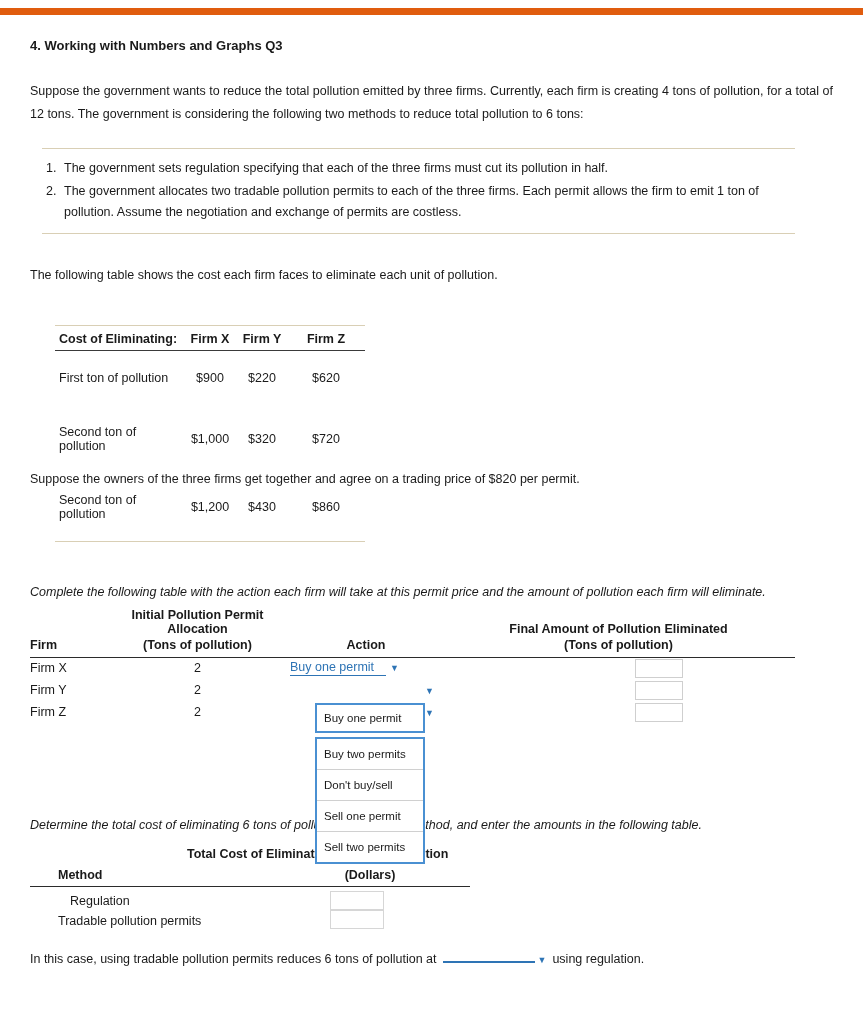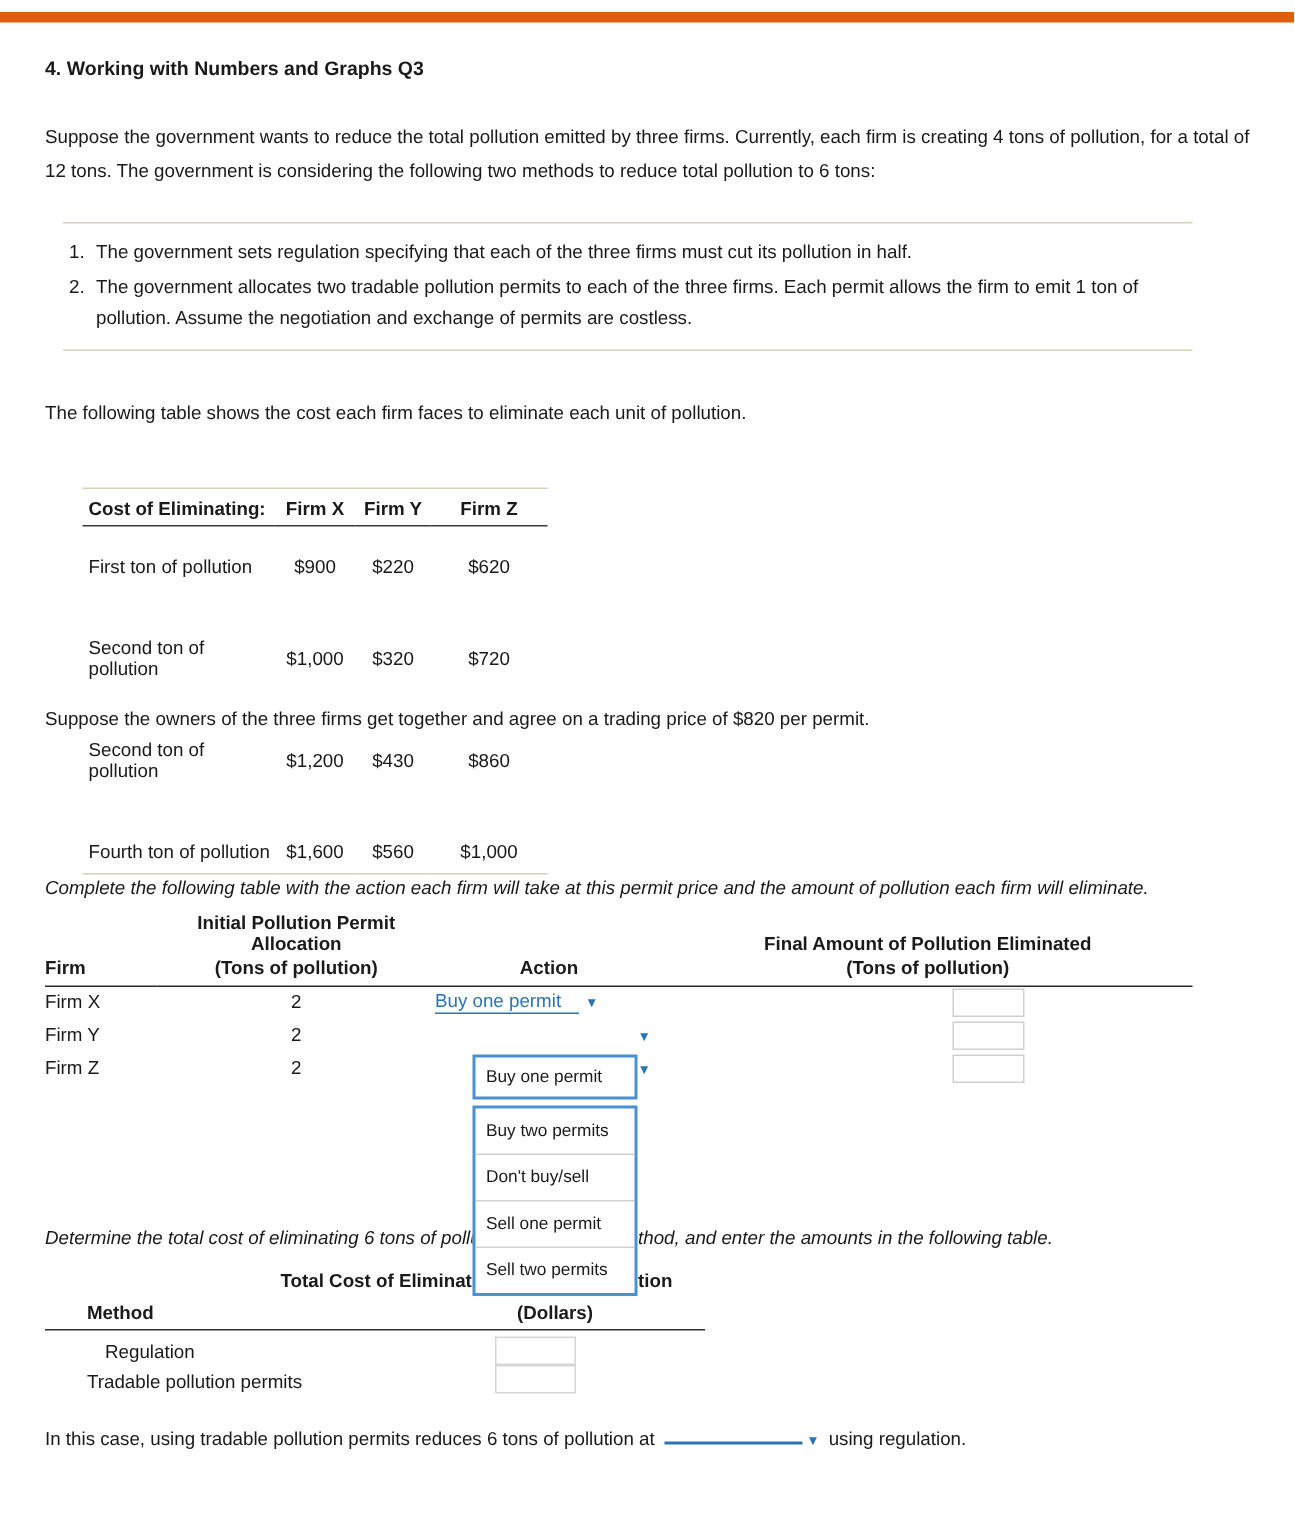--- a/index.html
+++ b/index.html
@@ -124,26 +124,20 @@
         <td>$1,000</td>
         <td>$320</td>
         <td>$720</td>
       </tr>
       <tr>
         <td class="l">Second ton of pollution</td>
         <td>$1,200</td>
         <td>$430</td>
         <td>$860</td>
       </tr>
-      <tr class="lastrow">
-        <td class="l">Fourth ton of pollution</td>
-        <td>$1,600</td>
-        <td>$560</td>
-        <td>$1,000</td>
-      </tr>
     </tbody>
   </table>
 
   <p class="abs trading">Suppose the owners of the three firms get together and agree on a trading price of $820 per permit.</p>
 
   <p class="abs complete-instr">Complete the following table with the action each firm will take at this permit price and the amount of pollution each firm will eliminate.</p>
 
   <div class="abs permit-wrap">
     <table class="permit-table">
       <colgroup>

